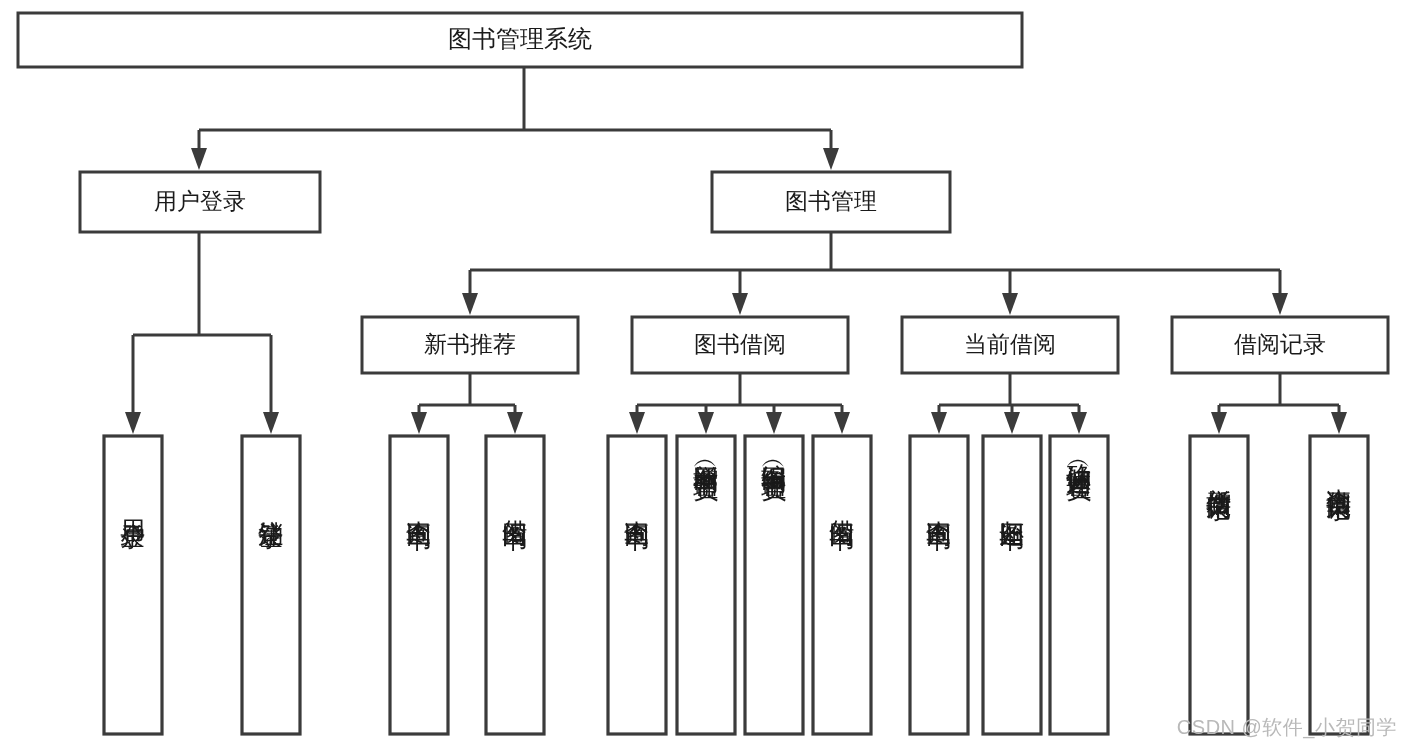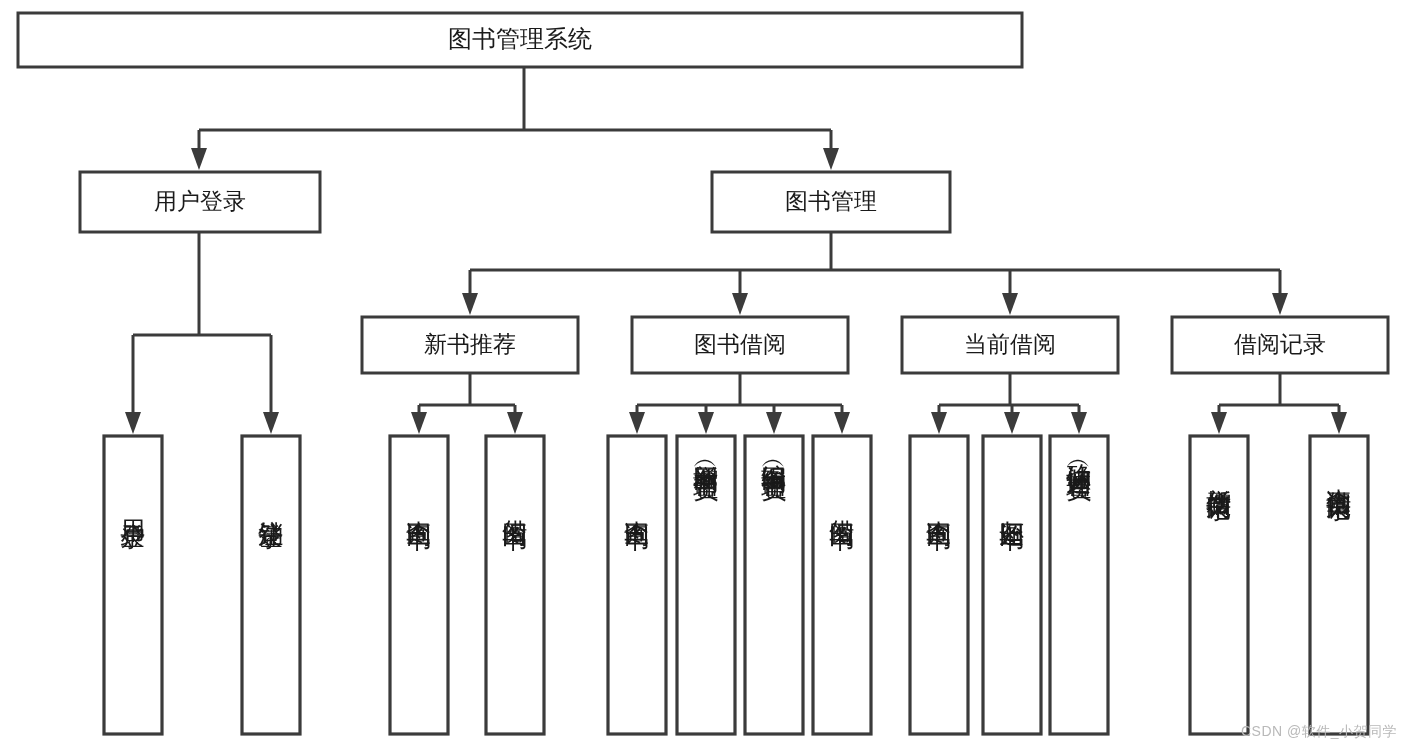--- a/index.html
+++ b/index.html
@@ -77,21 +77,21 @@
     line-height: 1.05;
     letter-spacing: 2px;
     color: #1a1a1a;
     white-space: nowrap;
   }
   .watermark {
     position: absolute;
     right: 8px;
     bottom: 6px;
     font-family: "Liberation Sans", "DejaVu Sans", sans-serif;
-    font-size: 14px;
+    font-size: 20px;
     color: #b9b9b9;
     letter-spacing: 0.5px;
     user-select: none;
   }
 </style>
 </head>
 <body>
 
 <div id="diagram-root">
 

